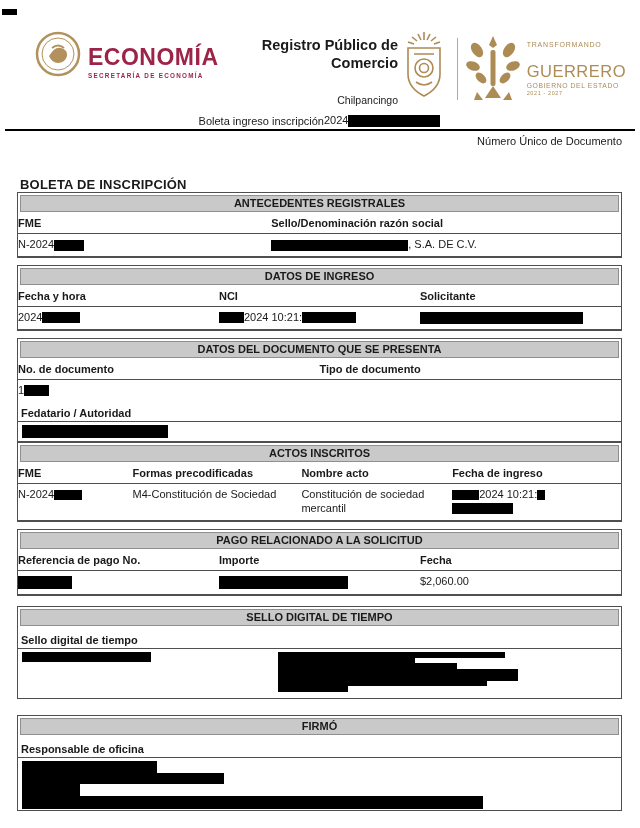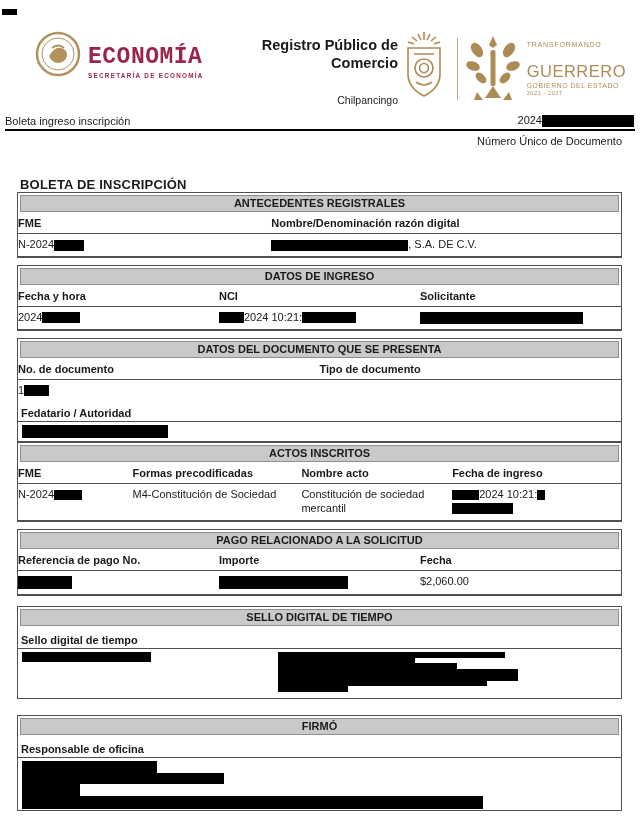--- a/index.html
+++ b/index.html
@@ -5,36 +5,36 @@
   html,body{margin:0;padding:0;background:#ffffff;}
   .page{position:relative;width:640px;height:828px;background:#fff;overflow:hidden;
         font-family:"Liberation Sans",sans-serif;color:#1a1a1a;}
   .redact{background:#000;display:inline-block;vertical-align:middle;}
   .redact.block{display:block;}
 
   
   .hdr{display:flex;align-items:flex-start;padding:30px 14px 0 34px;}
   .eco{display:flex;align-items:center;width:212px;}
   .eco-txt{margin-left:6px;}
-  .eco-name{font-family:Liberation Mono, monospace;font-weight:bold;font-size:23px;
+  .eco-name{font-family:Liberation Sans, sans-serif;font-weight:bold;font-size:23px;
             color:#9d2449;letter-spacing:.5px;line-height:1;margin-top:12px;}
   .eco-sub{font-size:6.3px;color:#9d2449;font-weight:bold;letter-spacing:1.3px;margin-top:3px;}
   .ctr{flex:1;text-align:right;padding-top:6px;}
   .ctr-title{font-size:14.5px;font-weight:bold;line-height:1.25;}
   .ctr-office{font-size:10.5px;margin-top:22px;}
   .gro{display:flex;align-items:center;width:228px;justify-content:flex-end;color:#ad8b55;}
   .gro-div{width:1px;height:62px;background:#c4a878;margin:0 7px;}
   .gro-txt{margin-left:6px;line-height:1;}
   .gro-l1{font-size:7px;letter-spacing:.8px;}
   .gro-l2{font-size:16.5px;font-weight:normal;letter-spacing:.5px;margin-top:15px;}
   .gro-l3{font-size:6.8px;letter-spacing:.6px;margin-top:3px;}
   .gro-l4{font-size:5.5px;letter-spacing:.6px;margin-top:2px;}
 
   
-  .meta-row{display:flex;justify-content:space-between;align-items:flex-end;
+  .meta-row{display:flex;justify-content:center;align-items:flex-end;
             padding:0 6px 0 5px;margin-top:6px;font-size:11px;}
   .meta-rule{border-top:2px solid #000;margin:2px 5px 0 5px;}
   .nud{text-align:right;font-size:11px;padding-right:18px;margin-top:4px;}
 
   .h1{font-size:13px;font-weight:bold;margin:30px 0 0 20px;letter-spacing:.2px;}
 
   
   .sec{width:603px;margin-left:17px;border:1px solid #4f4f4f;background:#fff;font-size:11px;}
   .sec-title{background:#c9c9c9;border:1px solid #8f8f8f;margin:2px;text-align:center;
              font-weight:bold;padding:1px 0 2px 0;}
@@ -130,21 +130,21 @@
   </div>
   <div class="meta-rule"></div>
   <div class="nud">Número Único de Documento</div>
 
   <div class="h1">BOLETA DE INSCRIPCIÓN</div>
 
   <div class="sec mt12">
     <div class="sec-title">ANTECEDENTES REGISTRALES</div>
     <div class="cols colhead">
       <div class="c w42">FME</div>
-      <div class="c w58">Nombre/Denominación razón digital</div>
+      <div class="c w58">Sello/Denominación razón social</div>
     </div>
     <div class="cols vals">
       <div class="c w42">
         <span>N-2024</span><span class="redact" style="width:30px;height:11px;"></span>
       </div>
       <div class="c w58">
         <span class="redact" style="width:137px;height:11px;"></span><span>, S.A. DE C.V.</span>
       </div>
     </div>
   </div>

